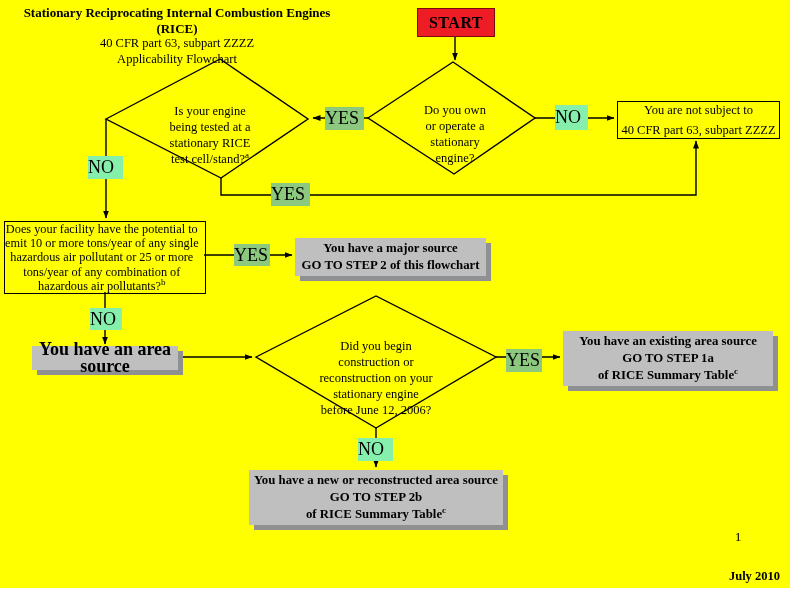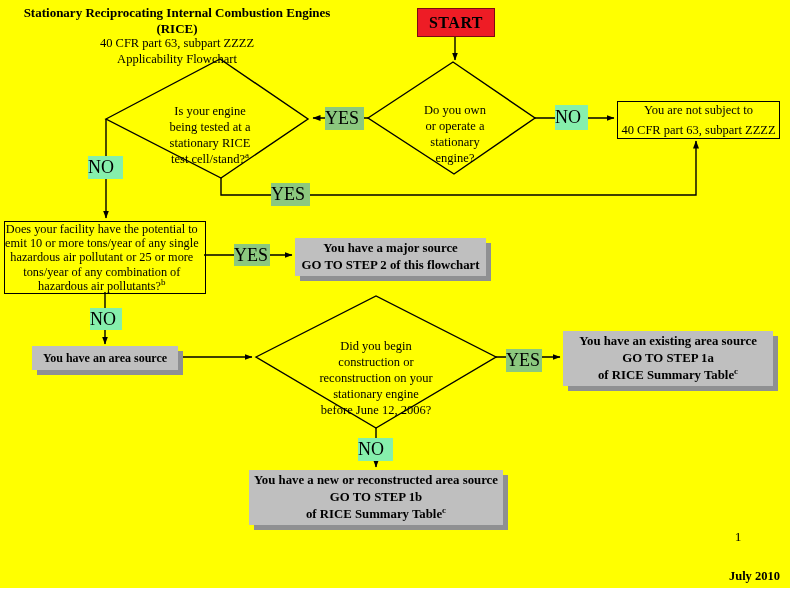--- a/index.html
+++ b/index.html
@@ -104,31 +104,31 @@
 emit 10 or more tons/year of any single
 hazardous air pollutant or 25 or more
 tons/year of any combination of
 hazardous air pollutants?</span><sup>b</sup></span>
   </div>
 
   <div class="abs gray-box preline" style="left:295px;top:238px;width:191px;height:38px;">
     <span>You have a major source
 GO TO STEP 2 of this flowchart</span>
   </div>
-  <div class="abs gray-box" style="left:32px;top:346px;width:146px;height:24px;font-size:12px;">
+  <div class="abs gray-box" style="left:32px;top:346px;width:146px;height:24px;font-size:18px;">
     <span>You have an area source</span>
   </div>
   <div class="abs gray-box" style="left:563px;top:331px;width:210px;height:55px;">
     <div>You have an existing area source</div>
     <div>GO TO STEP 1a</div>
     <div><span>of  RICE Summary Table</span><sup>c</sup></div>
   </div>
   <div class="abs gray-box" style="left:249px;top:470px;width:254px;height:55px;">
     <div>You have a new or reconstructed area source</div>
-    <div>GO TO STEP 1b</div>
+    <div>GO TO STEP 2b</div>
     <div><span>of  RICE Summary Table</span><sup>c</sup></div>
   </div>
 
   <div class="abs tag yes" style="left:325px;top:107px;width:39px;height:23px;">
       <span>YES</span>
     </div>
   <div class="abs tag no" style="left:555px;top:105px;width:33px;height:25px;">
       <span>NO</span>
     </div>
   <div class="abs tag no" style="left:88px;top:156px;width:35px;height:23px;">

